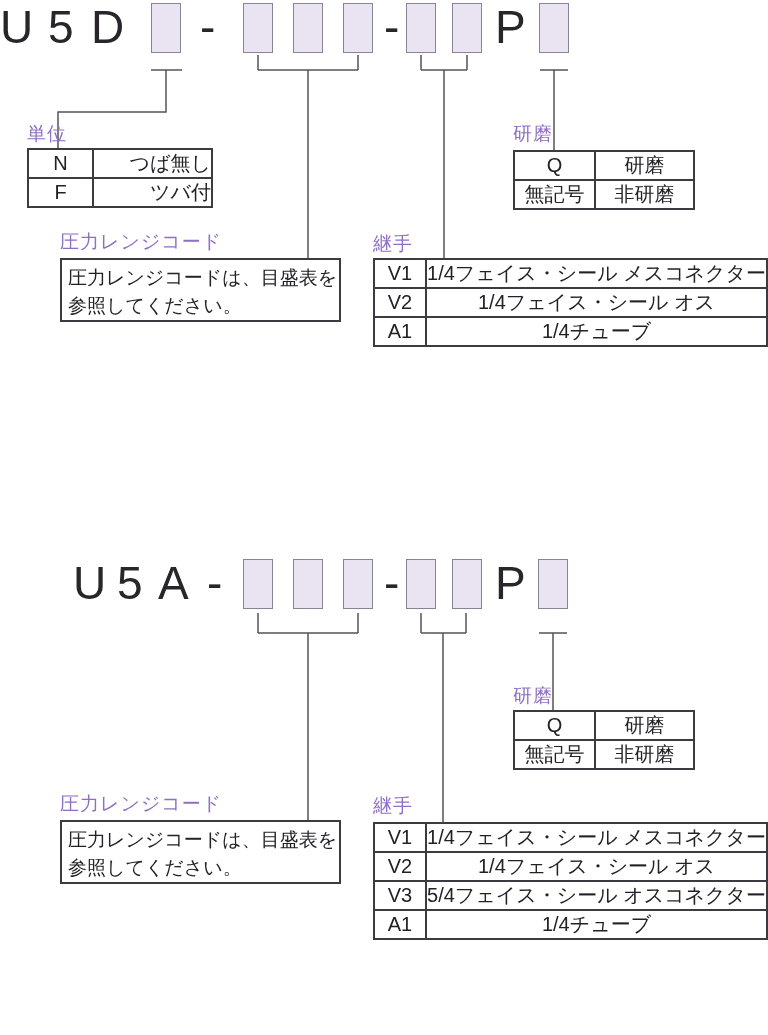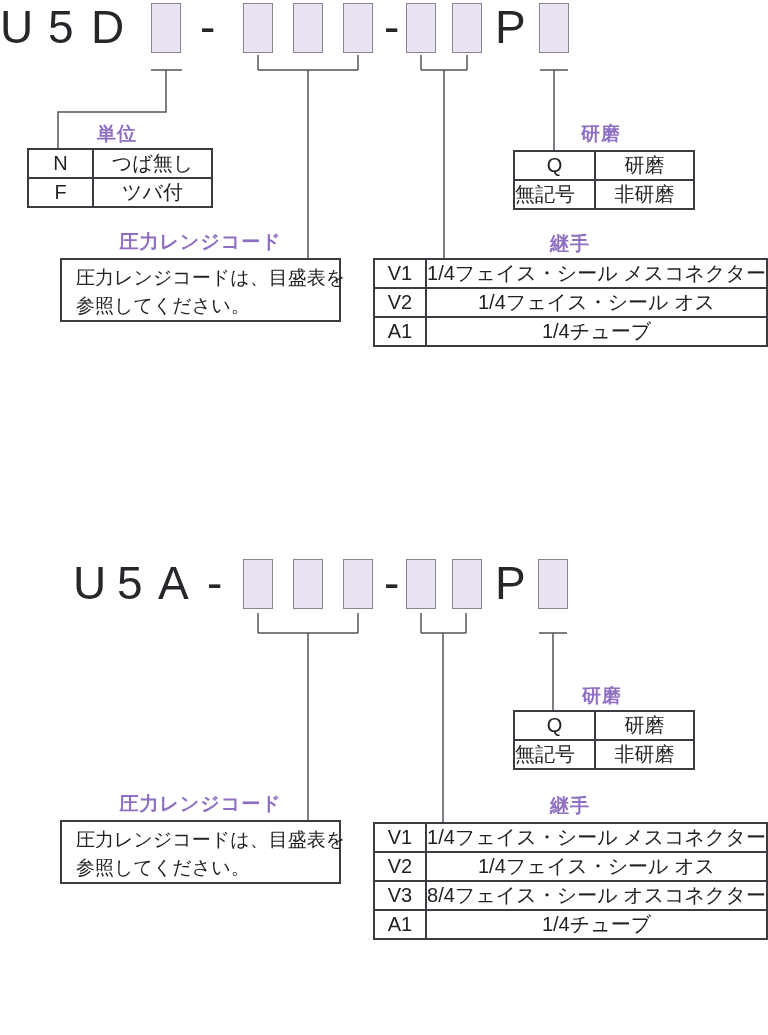--- a/index.html
+++ b/index.html
@@ -15,42 +15,42 @@
     position:absolute;height:54px;line-height:54px;font-size:46px;
     color:#28262a;white-space:pre;
   }
   .cbox{
     position:absolute;width:30px;height:50px;box-sizing:border-box;
     background:var(--boxfill,#eae3f1);border:1.6px solid var(--boxborder,#8a8492);
   }
 
   
   .seclabel{
-    position:absolute;text-align:center;font-size:19px;font-weight:bold;
+    position:absolute;font-size:19px;font-weight:normal;
     color:var(--accent,#8f6fc1);letter-spacing:1px;white-space:nowrap;
   }
 
   
   table.vtable{position:absolute;border-collapse:collapse;background:#fff;}
   table.vtable td{
     border:2px solid #3d3b41;height:27px;padding:0;box-sizing:content-box;
     font-size:20px;color:#232125;vertical-align:middle;white-space:nowrap;
   }
   td.code{width:63px;text-align:center;font-size:22px;}
   td.codewide{width:79px;text-align:center;font-size:22px;}
-  td.codejp{width:79px;font-size:19px;}
-  td.desc-center{width:117px;text-align:center;font-size:20px;}
+  td.codejp{width:79px;text-align:center;font-size:19px;}
+  td.desc-center{width:117px;text-align:right;font-size:20px;}
   td.desc-center2{width:97px;text-align:center;font-size:20px;}
   td.desc-left{width:330px;text-align:center;padding-left:16px;font-size:20px;}
   table.fitting td.code{width:60px;}
 
   
   .notebox{
     position:absolute;width:281px;height:64px;box-sizing:border-box;
-    border:2px solid #3d3b41;background:#fff;padding:4px 14px;
+    border:2px solid #3d3b41;background:#fff;padding:4px 6px;
     font-size:19px;line-height:28px;color:#232125;white-space:nowrap;
   }
 </style>
 </head>
 <body>
 
 <div class="stage">
 
   <svg class="wires" viewBox="0 0 768 1035">
 
@@ -175,21 +175,21 @@
           <tr>
         <td class="code">V1</td>
         <td class="desc-left">1/4フェイス・シール メスコネクター</td>
       </tr>
       <tr>
         <td class="code">V2</td>
         <td class="desc-left">1/4フェイス・シール オス</td>
       </tr>
       <tr>
         <td class="code">V3</td>
-        <td class="desc-left">8/4フェイス・シール オスコネクター</td>
+        <td class="desc-left">5/4フェイス・シール オスコネクター</td>
       </tr>
       <tr>
         <td class="code">A1</td>
         <td class="desc-left">1/4チューブ</td>
       </tr>
     </tbody>
       </table>
   </section>
 
 </div>

